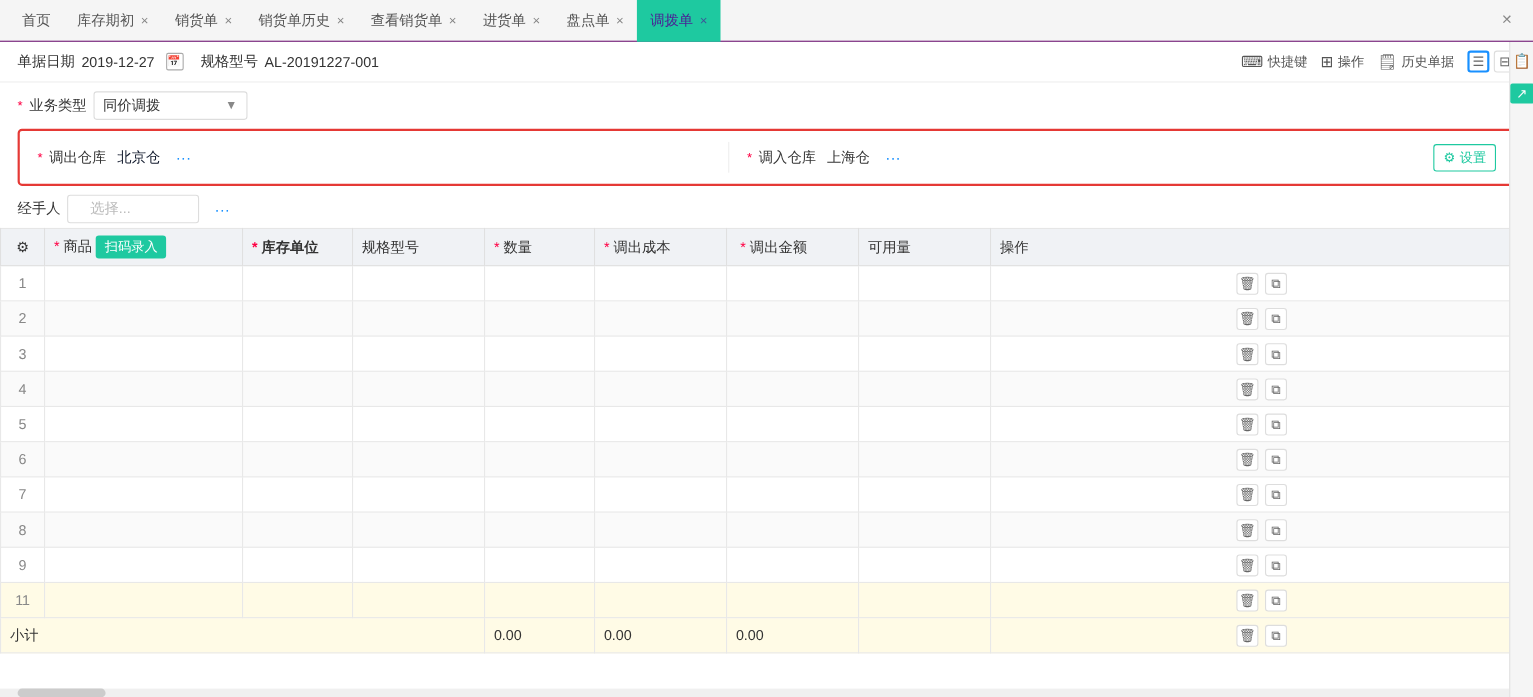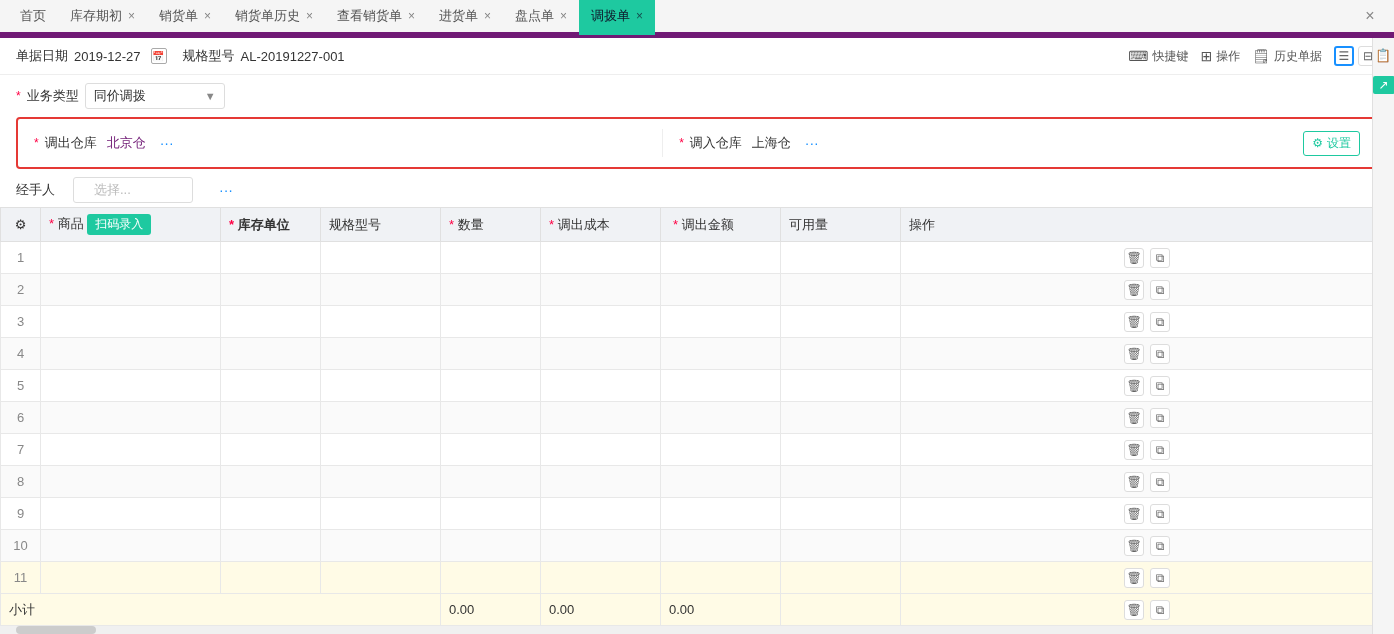--- a/index.html
+++ b/index.html
@@ -2,39 +2,39 @@
 <html><head>
   <meta charset="utf-8">
   <style>
     * { box-sizing: border-box; margin: 0; padding: 0; }
     body { font-family: 'Microsoft YaHei', Arial, sans-serif; font-size: 13px; color: #333; background: #fff; overflow: hidden; }
 
     
     .tab-bar {
       display: flex;
       align-items: center;
-      border-bottom: 6px solid #701a75;
+      border-bottom: 1px solid #701a75;
       background: #f5f5f5;
       height: 38px;
       padding: 0 8px;
     }
     .tab-item {
       display: flex;
       align-items: center;
       padding: 0 12px;
       height: 38px;
       font-size: 13px;
       color: #555;
       cursor: pointer;
       white-space: nowrap;
       border-right: none;
     }
     .tab-item.active {
       background: #1ec9a0;
-      color: #0f172a;
+      color: #4c1d95;
       border-radius: 0;
     }
     .tab-close {
       margin-left: 6px;
       font-size: 12px;
       color: inherit;
       cursor: pointer;
       opacity: 0.7;
     }
     .window-close {
@@ -166,21 +166,21 @@
       min-width: 160px;
       cursor: pointer;
       background: #fff;
       justify-content: space-between;
     }
 
     
     .person-field {
       display: flex;
       align-items: center;
-      gap: 18px;
+      gap: 6px;
     }
     .select-placeholder {
       color: #bbb;
       font-size: 13px;
     }
 
     
     .table-container {
       margin: 0 0;
       flex: 1;
@@ -397,21 +397,21 @@
         <span>同价调拨</span>
         <span class="dropdown-arrow">▼</span>
       </div>
     </div>
   </div>
 
   <div class="red-box" style="margin-top:8px;">
     <div class="red-box-left">
       <span class="required-star">*</span>
       <span class="field-label">调出仓库</span>
-      <span style="color:#701a75;margin-left:4px;">北京仓</span>
+      <span style="color:#0f172a;margin-left:4px;">北京仓</span>
       <span class="ellipsis-btn">···</span>
     </div>
     <div class="red-box-divider"></div>
     <div class="red-box-right">
       <span class="required-star">*</span>
       <span class="field-label">调入仓库</span>
       <span style="color:#333;margin-left:4px;">上海仓</span>
       <span class="ellipsis-btn">···</span>
     </div>
     <div class="red-box-settings">
@@ -604,36 +604,20 @@
       <td></td>
       <td></td>
       <td></td>
       <td>
         <div class="action-icons">
           <div class="icon-btn">🗑</div>
           <div class="icon-btn">⧉</div>
         </div>
       </td>
     </tr>
-          <tr>
-      <td class="row-num">10</td>
-      <td></td>
-      <td></td>
-      <td></td>
-      <td></td>
-      <td></td>
-      <td></td>
-      <td></td>
-      <td>
-        <div class="action-icons">
-          <div class="icon-btn">🗑</div>
-          <div class="icon-btn">⧉</div>
-        </div>
-      </td>
-    </tr>
           <tr class="subtotal-row">
       <td class="row-num">11</td>
       <td></td>
       <td></td>
       <td></td>
       <td></td>
       <td></td>
       <td></td>
       <td></td>
       <td>

